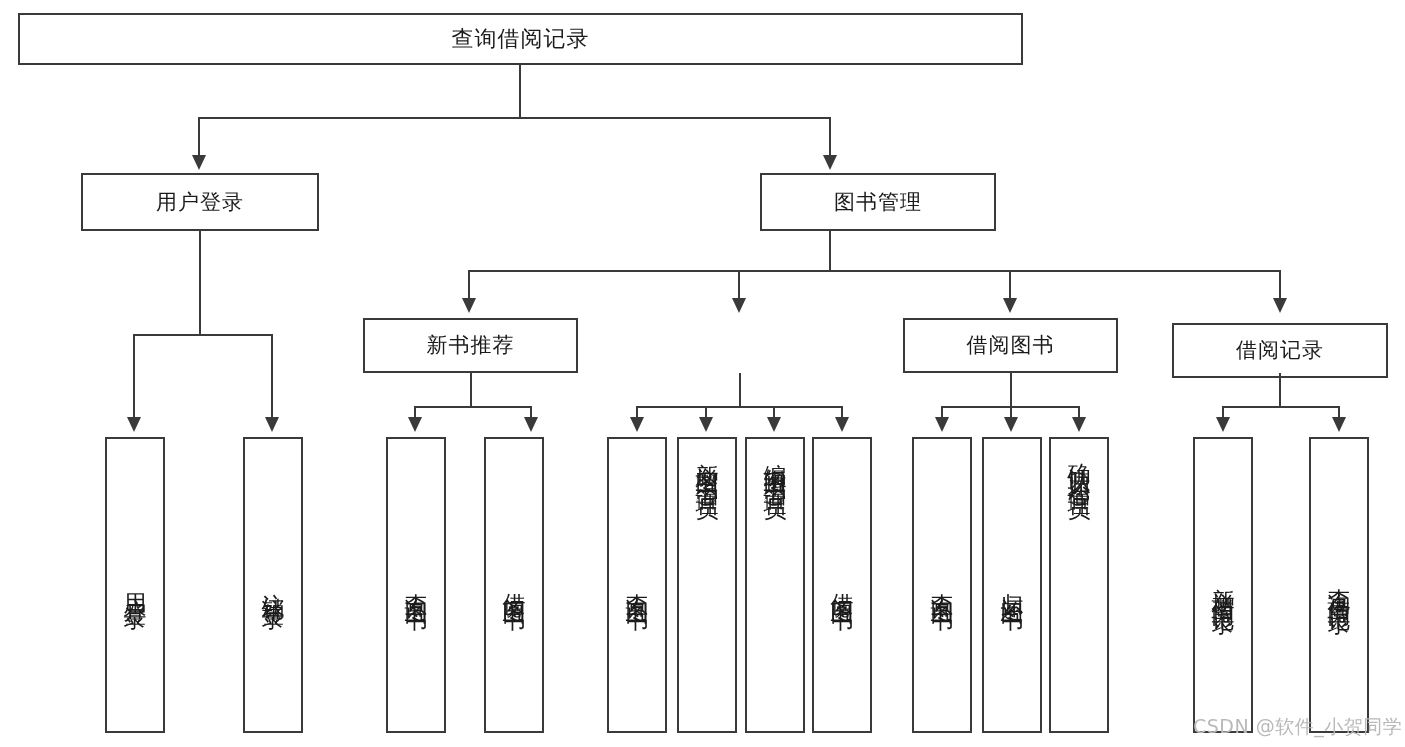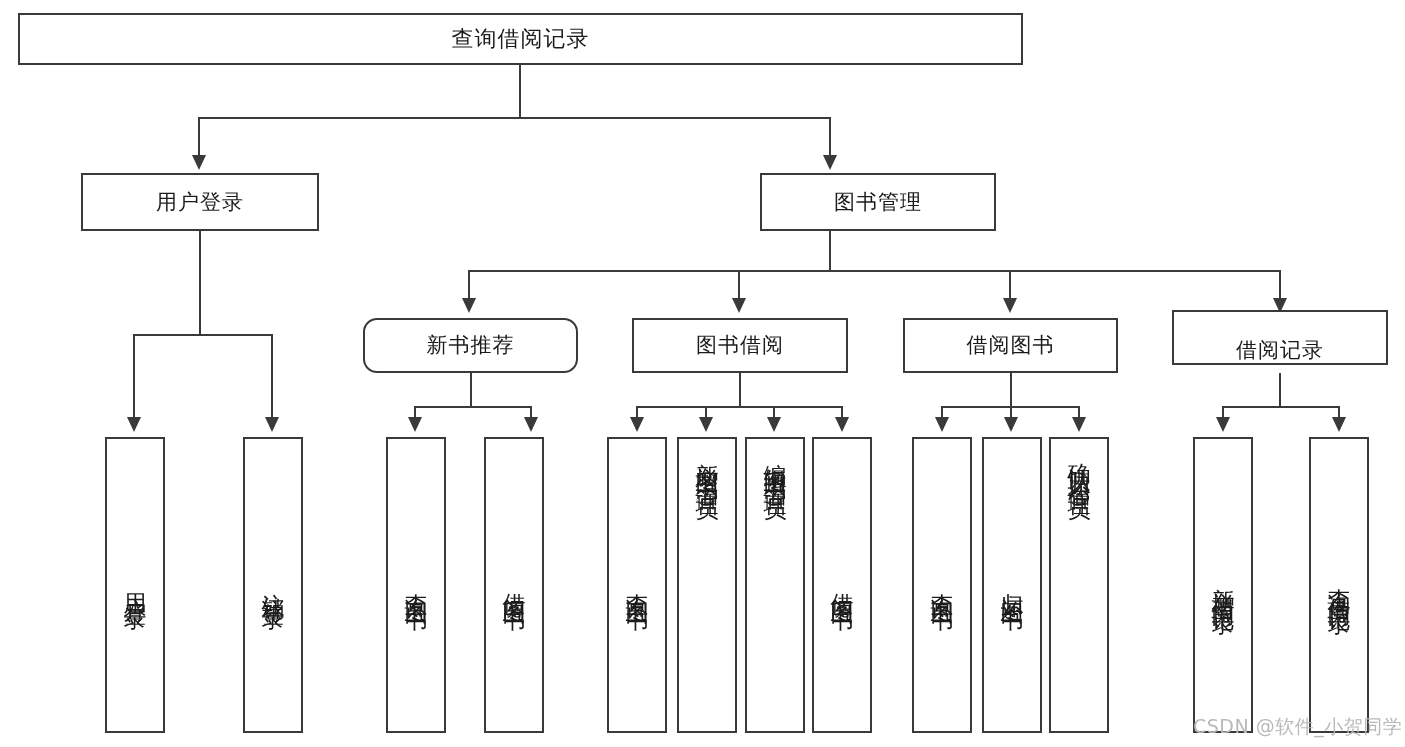--- a/index.html
+++ b/index.html
@@ -125,30 +125,27 @@
   <div class="edge-h" style="left:468px; top:270px; width:812px; height:2px;"></div>
   <div class="edge-v" style="left:468px; top:270px; width:2px; height:28px;"></div>
   <div class="arrow" style="left:462px; top:298px;"></div>
   <div class="edge-v" style="left:738px; top:270px; width:2px; height:28px;"></div>
   <div class="arrow" style="left:732px; top:298px;"></div>
   <div class="edge-v" style="left:1009px; top:270px; width:2px; height:28px;"></div>
   <div class="arrow" style="left:1003px; top:298px;"></div>
   <div class="edge-v" style="left:1279px; top:270px; width:2px; height:28px;"></div>
   <div class="arrow" style="left:1273px; top:298px;"></div>
 
-  <div class="node horiz" style="left:363px; top:318px; width:215px; height:55px;border-radius:14px;">
+  <div class="node horiz" style="left:363px; top:318px; width:215px; height:55px;">
     <span class="label">新书推荐</span>
-  </div>
-  <div class="node horiz" style="left:632px; top:318px; width:216px; height:55px;">
-    <span class="label">图书借阅</span>
   </div>
   <div class="node horiz" style="left:903px; top:318px; width:215px; height:55px;">
     <span class="label">借阅图书</span>
   </div>
-  <div class="node horiz" style="left:1172px; top:310px; width:216px; height:55px;align-items:flex-end;">
+  <div class="node horiz" style="left:1172px; top:323px; width:216px; height:55px;">
     <span class="label">借阅记录</span>
   </div>
 
   <div class="edge-v" style="left:470px; top:373px; width:2px; height:34px;"></div>
   <div class="edge-h" style="left:414px; top:406px; width:118px; height:2px;"></div>
   <div class="edge-v" style="left:414px; top:406px; width:2px; height:11px;"></div>
   <div class="arrow" style="left:408px; top:417px;"></div>
   <div class="edge-v" style="left:530px; top:406px; width:2px; height:11px;"></div>
   <div class="arrow" style="left:524px; top:417px;"></div>
 

